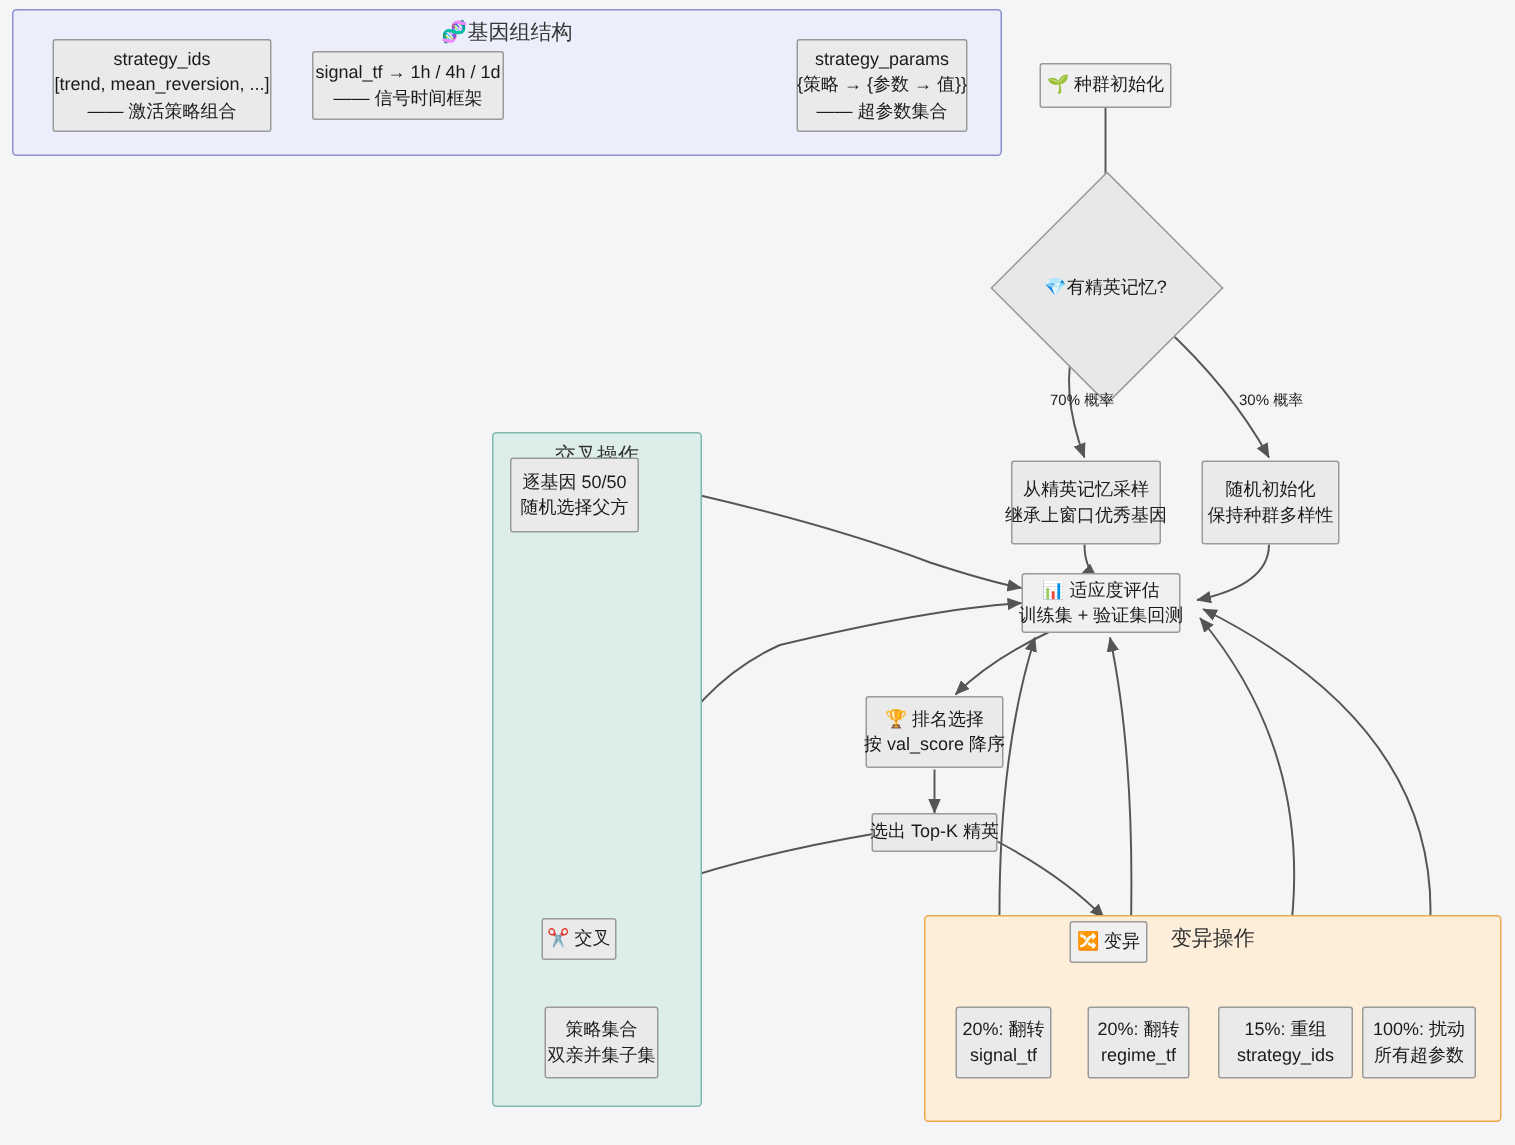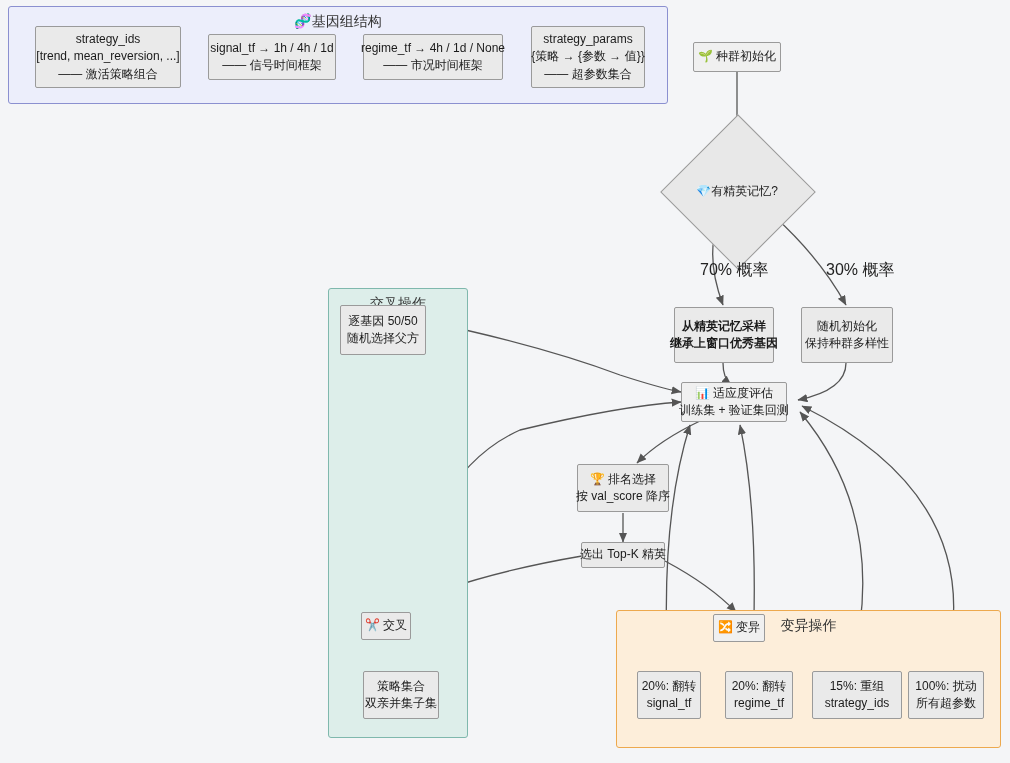--- a/index.html
+++ b/index.html
@@ -102,21 +102,21 @@
     position: absolute;
     display: flex;
     align-items: center;
     justify-content: center;
     font-size: 12px;
     color: #1b1b1b;
     white-space: nowrap;
   }
   .edge-label {
     position: absolute;
-    font-size: 16px;
+    font-size: 10px;
     color: #222;
     white-space: nowrap;
   }
 </style>
 </head>
 <body>
 
 <div id="canvas">
 
   <svg id="edge-layer" viewBox="0 0 1010 763">
@@ -177,24 +177,20 @@
     <div class="ln">strategy_ids</div>
     <div class="ln">[trend, mean_reversion, ...]</div>
     <div class="ln">—— 激活策略组合</div>
   </div>
 
   <div class="node" style="left:208px; top:34px; width:128px; height:46px;">
     <div class="ln">signal_tf → 1h / 4h / 1d</div>
     <div class="ln">—— 信号时间框架</div>
   </div>
 
-  <div class="node" style="left:363px; top:34px; width:140px; height:46px;">
-    <div class="ln">regime_tf → 4h / 1d / None</div>
-    <div class="ln">—— 市况时间框架</div>
-  </div>
 
   <div class="node" style="left:531px; top:26px; width:114px; height:62px;">
     <div class="ln">strategy_params</div>
     <div class="ln">{策略 → {参数 → 值}}</div>
     <div class="ln">—— 超参数集合</div>
   </div>
 
   <div class="group grp-crossover" style="left:328px; top:288px; width:140px; height:450px;">
     <div class="group-title">交叉操作</div>
   </div>
@@ -212,21 +208,21 @@
 
   <div class="diamond" style="left:683px; top:137px; width:108px; height:108px;"></div>
   <div class="diamond-label" style="left:683px; top:137px; width:108px; height:108px;">
     <span class="ico">💎</span>
     <span>有精英记忆?</span>
   </div>
 
   <div class="edge-label" style="left:700px; top:260px;">70% 概率</div>
   <div class="edge-label" style="left:826px; top:260px;">30% 概率</div>
 
-  <div class="node" style="left:674px; top:307px; width:100px; height:56px;font-weight:bold;">
+  <div class="node" style="left:674px; top:307px; width:100px; height:56px;">
     <div class="ln">从精英记忆采样</div>
     <div class="ln">继承上窗口优秀基因</div>
   </div>
 
   <div class="node" style="left:801px; top:307px; width:92px; height:56px;">
     <div class="ln">随机初始化</div>
     <div class="ln">保持种群多样性</div>
   </div>
 
   <div class="node light" style="left:681px; top:382px; width:106px; height:40px;">

